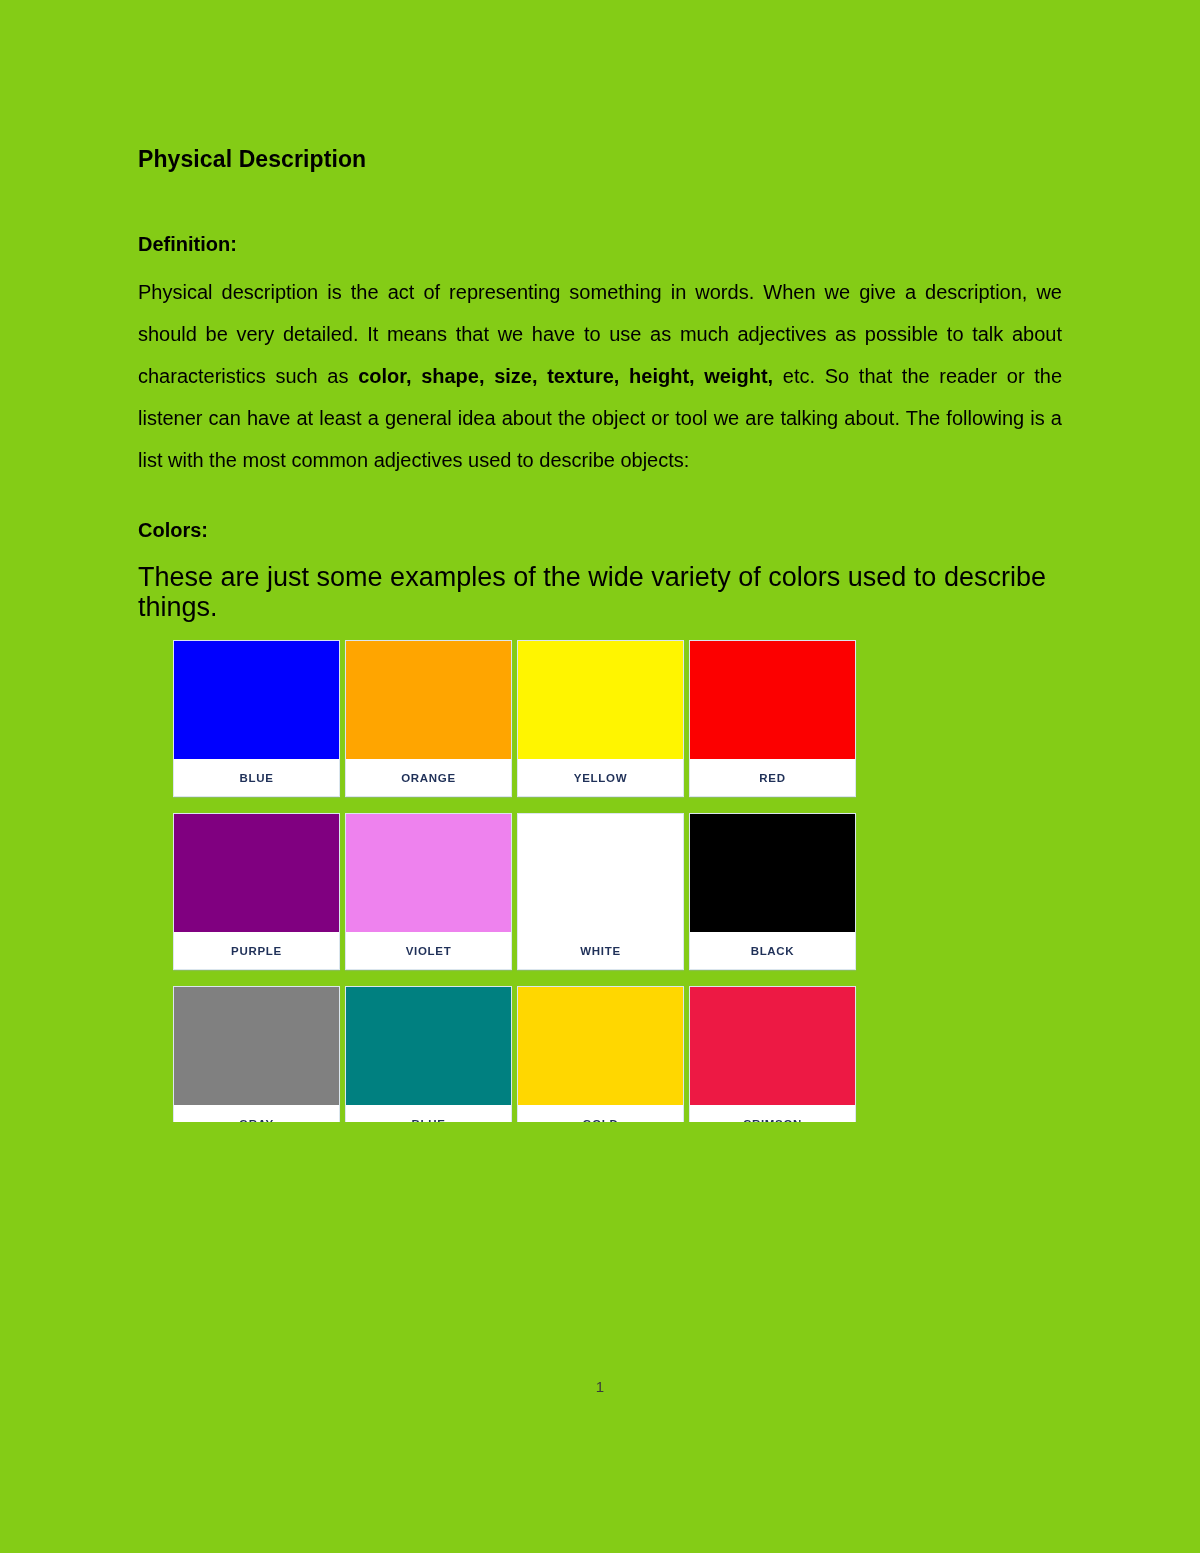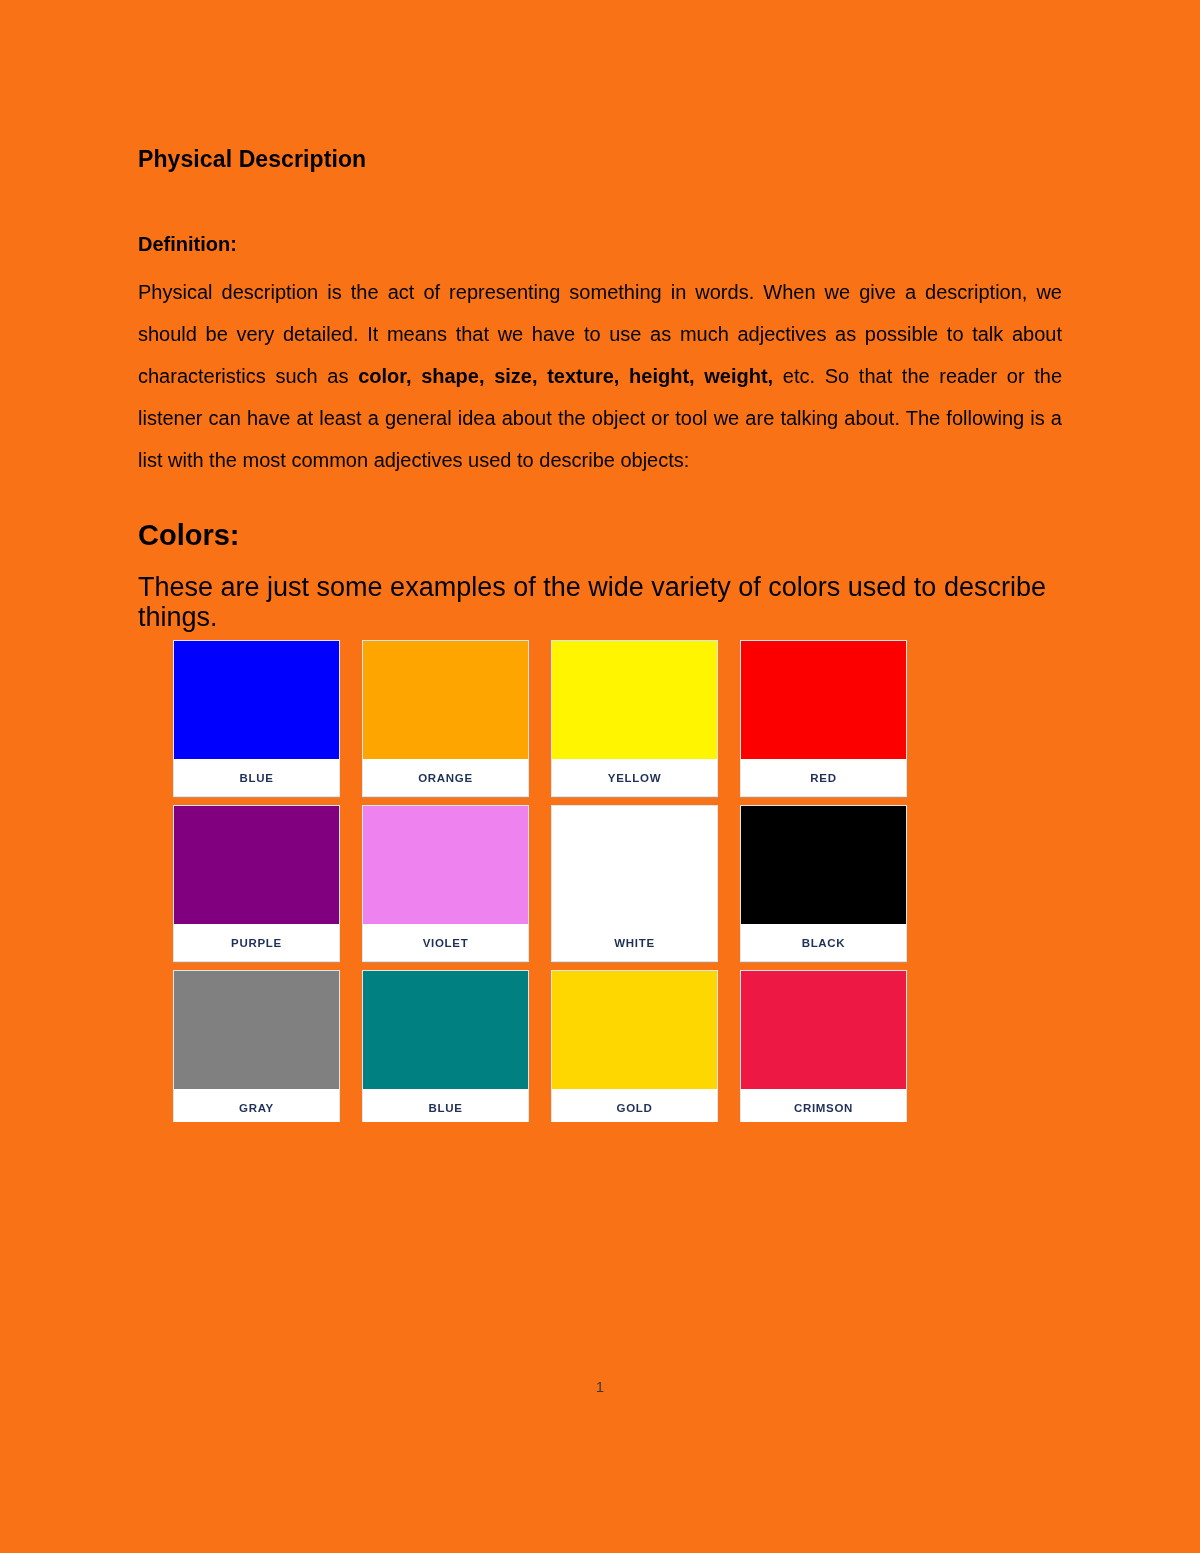--- a/index.html
+++ b/index.html
@@ -12,21 +12,21 @@
     height: 1553px;
     position: relative;
     font-family: "Liberation Sans", sans-serif;
     color: #000000;
     overflow: hidden;
   }
 
   .page {
     position: absolute;
     inset: 0;
-    background: #f97316;
+    background: #84cc16;
   }
 
   .content {
     position: absolute;
     left: 138px;
     top: 146px;
     width: 924px;
   }
 
   h1.doc-title {
@@ -50,21 +50,21 @@
     margin: 0;
     text-align: justify;
     text-justify: inter-word;
   }
 
   .para-block {
     margin-bottom: 38px;
   }
 
   h2.colors-heading {
-    font-size: 29px;
+    font-size: 20px;
     font-weight: bold;
     margin: 0 0 20px 0;
   }
 
   p.colors-intro {
     font-size: 27px;
     line-height: 30px;
     margin: 0 0 18px 0;
   }
 
@@ -74,22 +74,22 @@
   .color-grid {
     position: absolute;
     left: 173px;
     top: 640px;
     width: 854px;
     height: 482px;
     overflow: hidden;
   }
   .grid-row {
     display: flex;
-    gap: 22px;
-    margin-bottom: 8px;
+    gap: 5px;
+    margin-bottom: 16px;
   }
   .swatch-card {
     width: 167px;
     background: #ffffff;
     border: 1px solid #dbe6ee;
     box-sizing: border-box;
     display: flex;
     flex-direction: column;
     box-shadow: 0 1px 1px rgba(150,170,190,0.35);
   }

